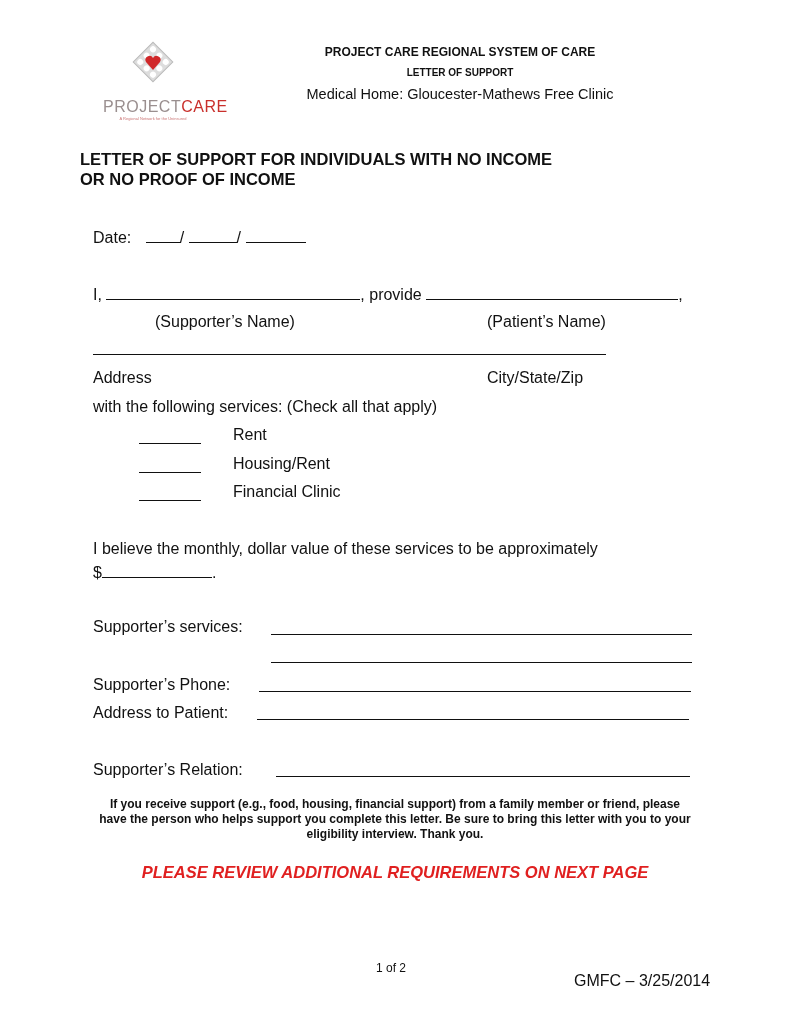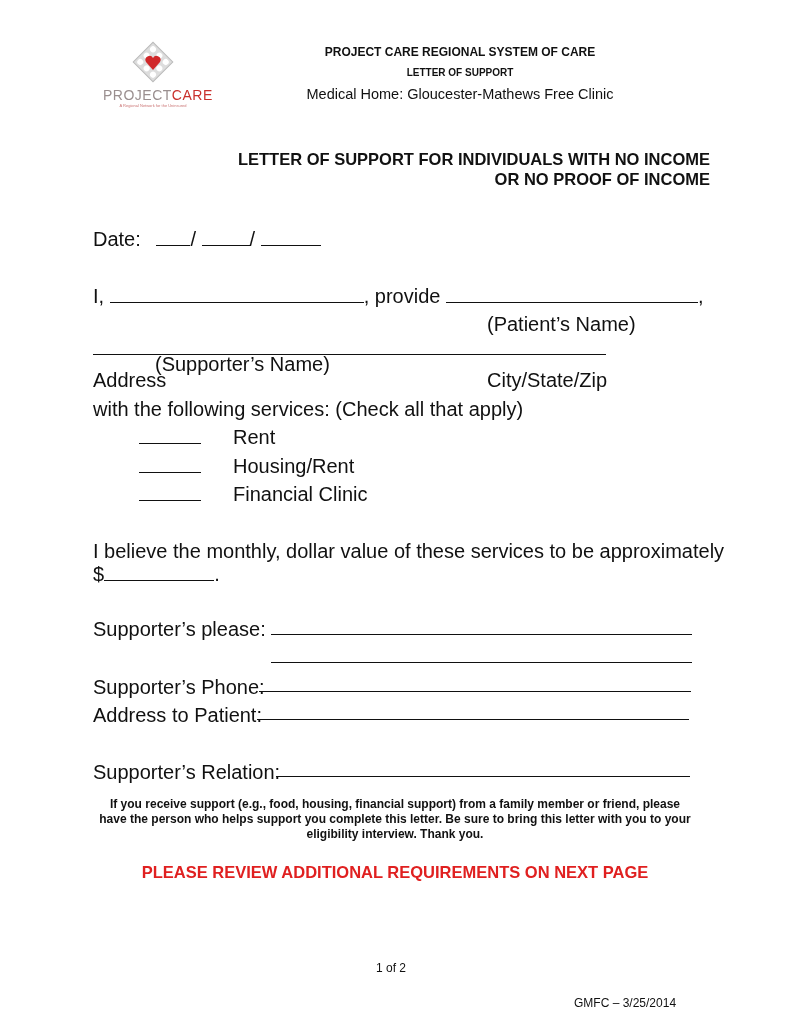--- a/index.html
+++ b/index.html
@@ -1,38 +1,38 @@
 <!DOCTYPE html>
 <html><head>
   <meta charset="utf-8">
   <style>
     html, body { margin: 0; padding: 0; background: #ffffff; }
     body { width: 790px; height: 1022px; position: relative; overflow: hidden;
       font-family: "Liberation Sans", sans-serif; color: #111; }
     .abs { position: absolute; }
     .logo { left: 103px; top: 40px; width: 100px; height: 70px; }
     .logo svg { display: block; margin: 0 auto; }
-    .logo-text { font-size: 14px; letter-spacing: 0.5px; text-align: center; margin-top: 3px; }
+    .logo-text { font-size: 16px; letter-spacing: 0.5px; text-align: center; margin-top: 14px; }
     .logo-text .p { color: #9a8f8f; }
     .logo-text .c { color: #c9302c; }
     .logo-tag { font-size: 4px; color: #c77; text-align: center; }
     .hdr { left: 240px; width: 440px; text-align: center; }
     .h1 { top: 45px; font-size: 12px; font-weight: bold; }
     .h2 { top: 67px; font-size: 10px; font-weight: bold; }
     .h3 { top: 86px; font-size: 14.5px; }
-    .title { left: 80px; width: 630px; text-align: right; font-size: 16.5px; font-weight: bold; }
+    .title { left: 80px; width: 630px; text-align: left; font-size: 16.5px; font-weight: bold; }
     .t1 { top: 150px; }
     .t2 { top: 170px; }
-    .line { font-size: 20px; white-space: nowrap; }
+    .line { font-size: 16px; white-space: nowrap; }
     .blank { display: inline-block; border-bottom: 1.3px solid #111; height: 14px; vertical-align: baseline; }
     .hr { position: absolute; border-bottom: 1.3px solid #111; height: 0; }
     .note { left: 95px; width: 600px; text-align: center; font-size: 12px; font-weight: bold; line-height: 15px; top: 797px; }
-    .warn { left: 80px; width: 630px; text-align: center; top: 863px; font-size: 16.5px; font-weight: bold; color: #e02020; }
+    .warn { left: 80px; width: 630px; text-align: center; top: 863px; font-size: 16.5px; font-weight: bold; color: #e02020; font-style: italic; }
     .pg { left: 376px; top: 961px; font-size: 12px; }
-    .code { left: 574px; top: 972px; font-size: 12px; margin-top: 24px; }
+    .code { left: 574px; top: 972px; font-size: 16px; }
   </style>
 </head>
 <body>
 
 <div class="abs logo">
   <svg width="44" height="44" viewBox="0 0 44 44">
     <g transform="rotate(45 22 22)">
       <rect x="8" y="8" width="28" height="28" fill="#ddd" stroke="#bbb"></rect>
       <g fill="#fff">
         <circle cx="13" cy="13" r="3"></circle>
@@ -63,42 +63,42 @@
   <span class="blank" style="width:34px; margin-left:10px;"></span><span>/</span>
   <span class="blank" style="width:48px;"></span><span>/</span>
   <span class="blank" style="width:60px;"></span>
 </div>
 
 <div class="abs line" style="left:93px; top:285px;">
   <span>I,</span>
   <span class="blank" style="width:254px;"></span><span>, provide</span>
   <span class="blank" style="width:252px;"></span><span>,</span>
 </div>
-<div class="abs line" style="left:155px; top:313px;margin-top:40px;">(Supporter’s Name)</div>
+<div class="abs line" style="left:155px; top:313px;">(Supporter’s Name)</div>
 <div class="abs line" style="left:487px; top:313px;">(Patient’s Name)</div>
 
 <div class="hr" style="left:93px; top:354px; width:513px;"></div>
 <div class="abs line" style="left:93px; top:369px;">Address</div>
 <div class="abs line" style="left:487px; top:369px;">City/State/Zip</div>
 
 <div class="abs line" style="left:93px; top:398px;">with the following services:  (Check all that apply)</div>
 
 <div class="hr" style="left:139px; top:443px; width:62px;"></div>
 <div class="abs line" style="left:233px; top:426px;">Rent</div>
 <div class="hr" style="left:139px; top:472px; width:62px;"></div>
 <div class="abs line" style="left:233px; top:455px;">Housing/Rent</div>
 <div class="hr" style="left:139px; top:500px; width:62px;"></div>
 <div class="abs line" style="left:233px; top:483px;">Financial Clinic</div>
 
 <div class="abs line" style="left:93px; top:540px;">I believe the monthly, dollar value of these services to be approximately</div>
 <div class="abs line" style="left:93px; top:563px;">
   <span>$</span><span class="blank" style="width:110px;"></span><span>.</span>
 </div>
 
-<div class="abs line" style="left:93px; top:618px;">Supporter’s please:</div>
+<div class="abs line" style="left:93px; top:618px;">Supporter’s services:</div>
 <div class="hr" style="left:271px; top:634px; width:421px;"></div>
 <div class="hr" style="left:271px; top:662px; width:421px;"></div>
 
 <div class="abs line" style="left:93px; top:676px;">Supporter’s Phone:</div>
 <div class="hr" style="left:259px; top:691px; width:432px;"></div>
 
 <div class="abs line" style="left:93px; top:704px;">Address to Patient:</div>
 <div class="hr" style="left:257px; top:719px; width:432px;"></div>
 
 <div class="abs line" style="left:93px; top:761px;">Supporter’s Relation:</div>

